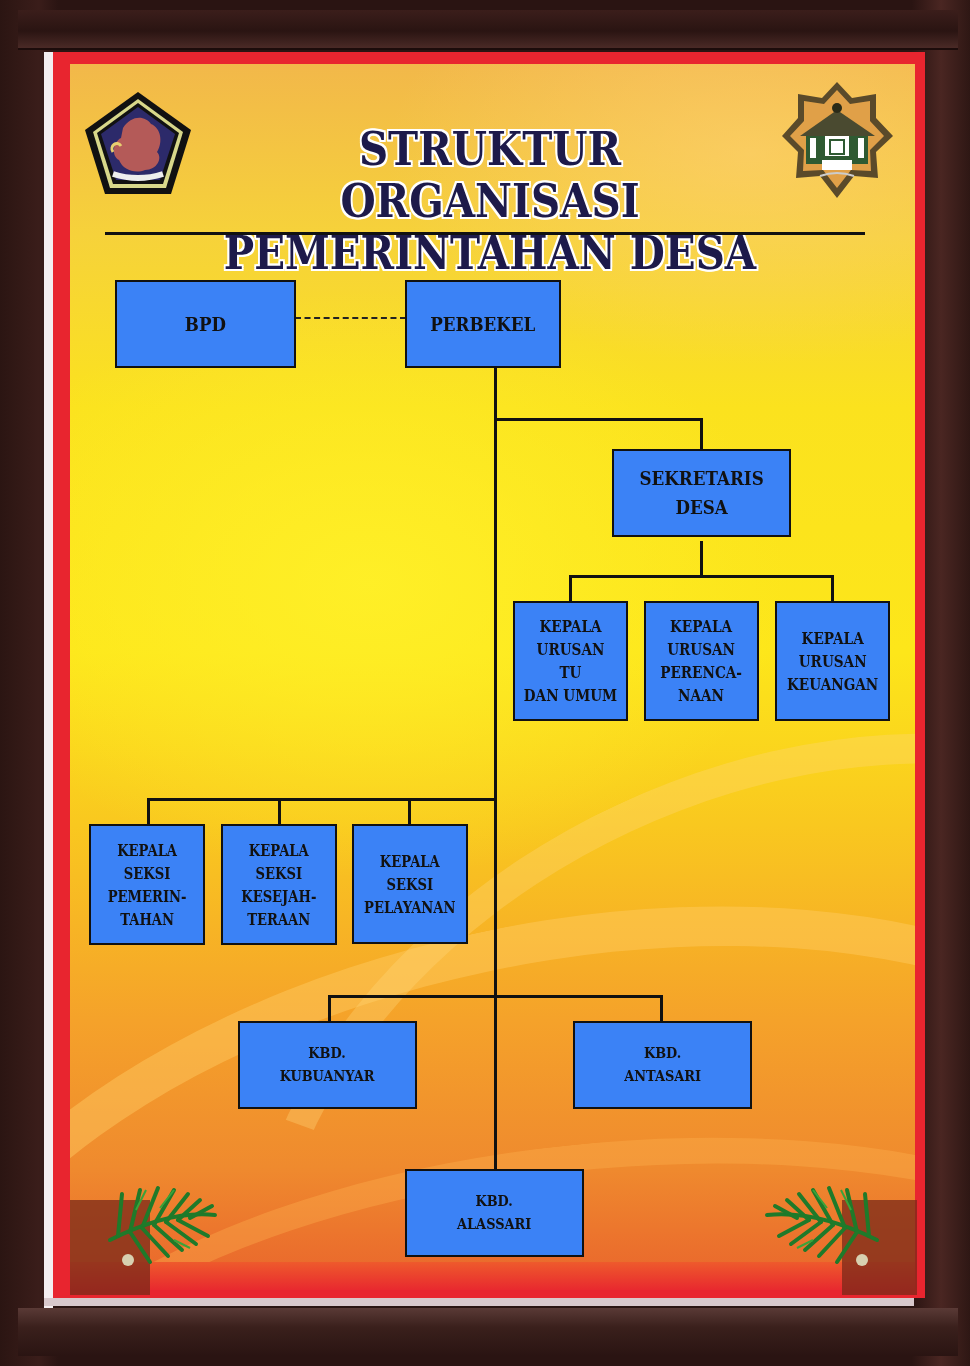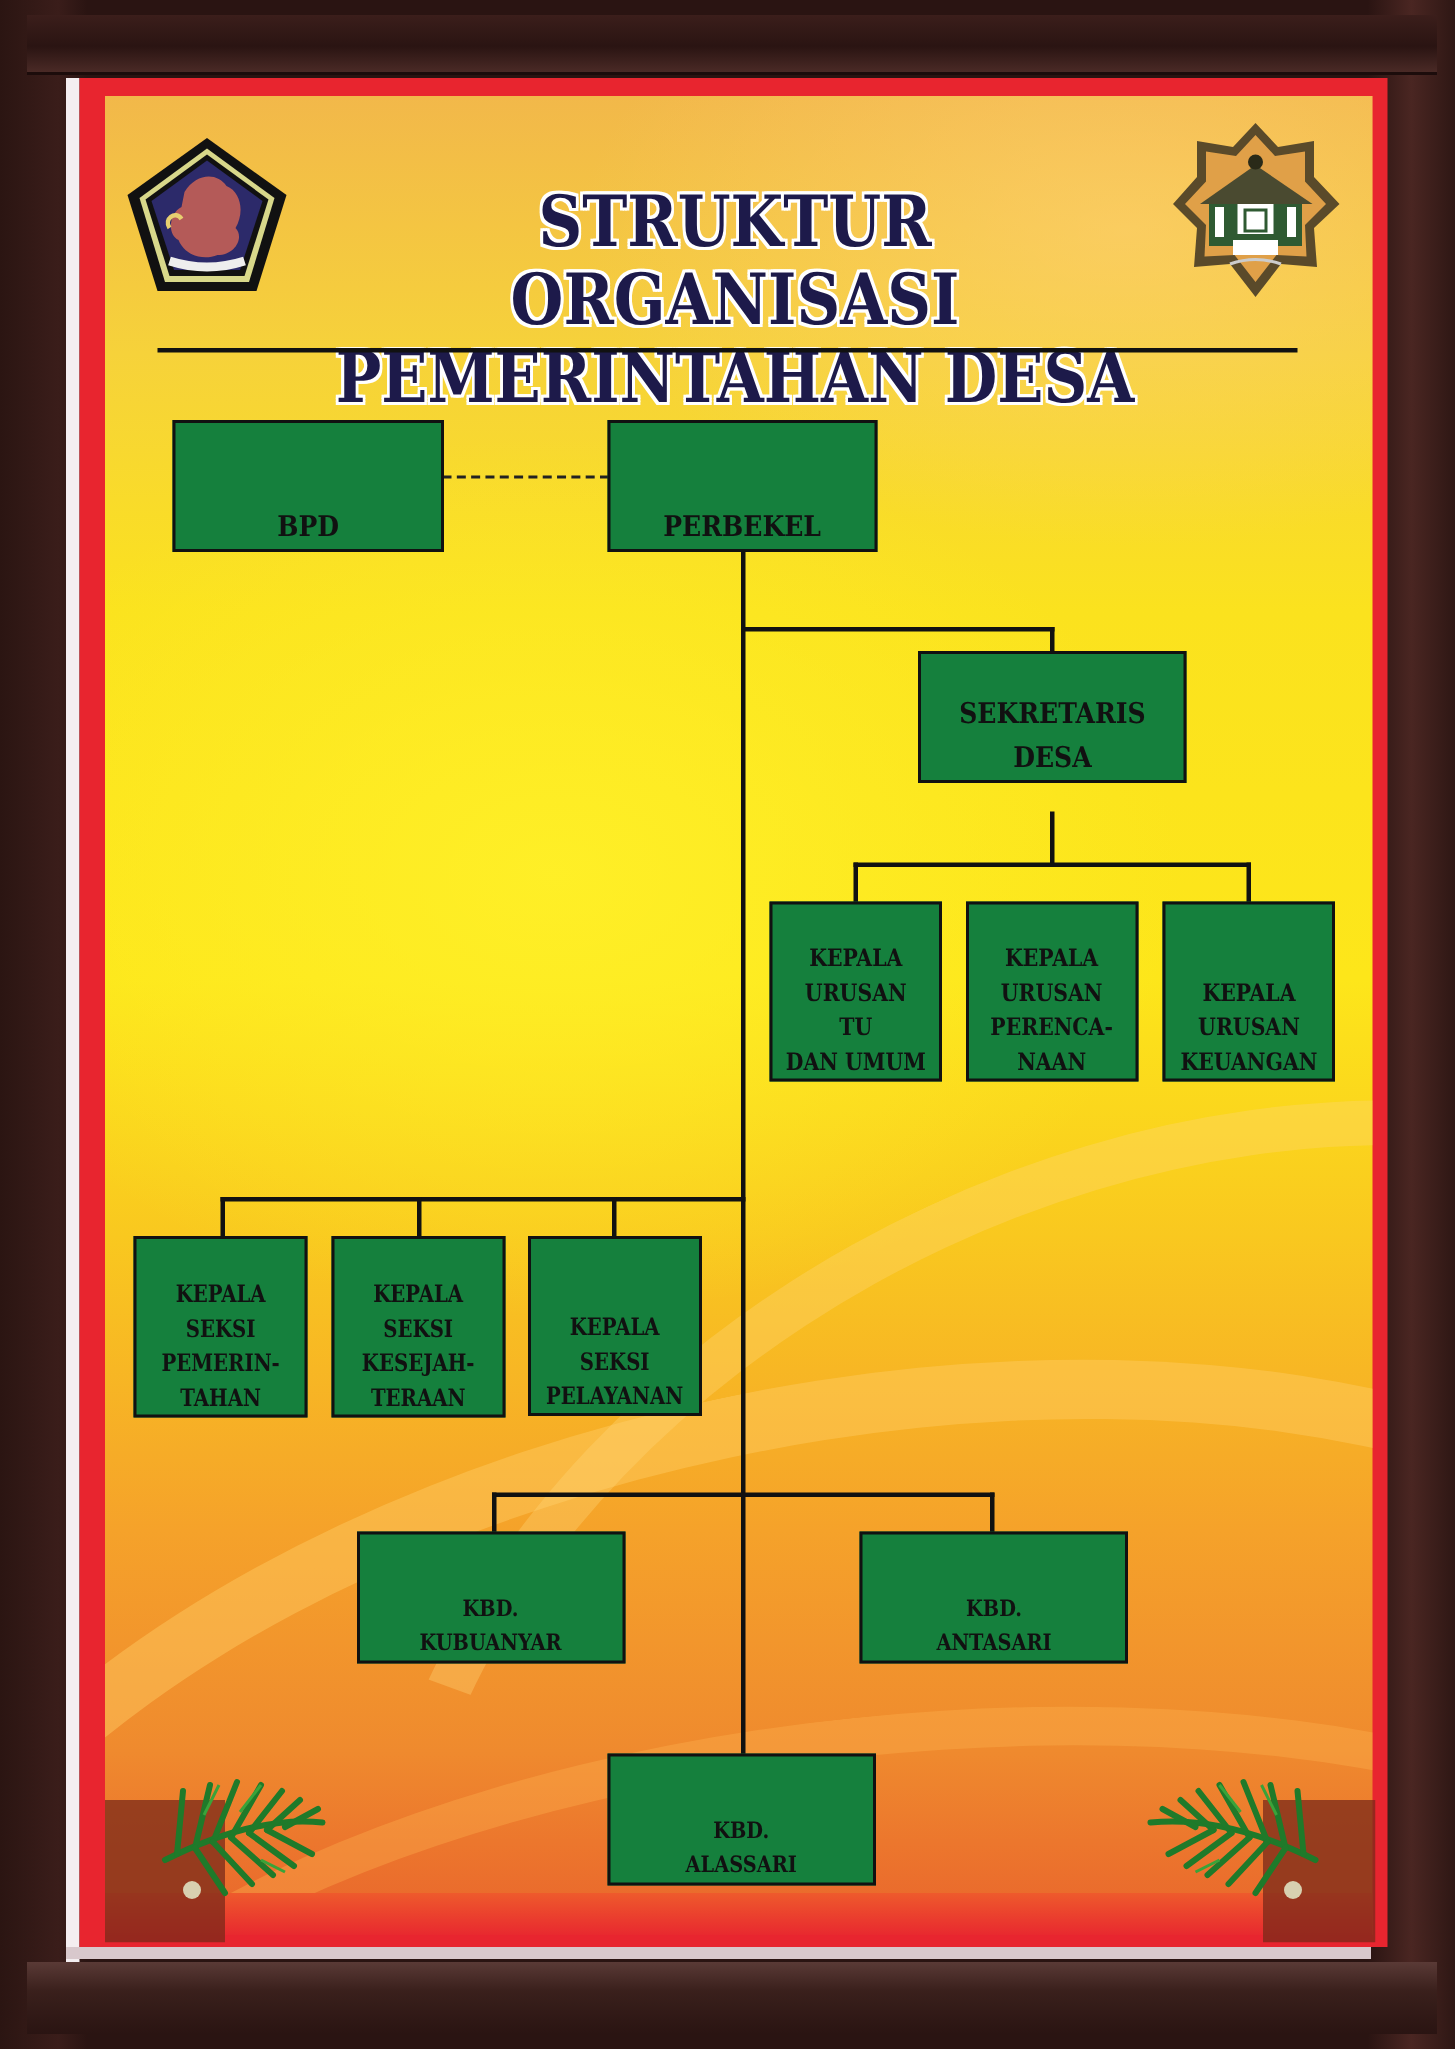--- a/index.html
+++ b/index.html
@@ -68,22 +68,22 @@
     .title-rule {
       position: absolute; left: 105px; top: 232px; width: 760px; height: 3px; background: #111;
     }
 
     
     .emblem-left { position: absolute; left: 83px; top: 90px; width: 110px; height: 108px; }
     .emblem-right { position: absolute; left: 780px; top: 80px; width: 115px; height: 122px; }
 
     
     .box {
-      position: absolute; background: #15803d; border: 2px solid #111;
-      box-sizing: border-box; display: flex; align-items: flex-end; justify-content: center;
+      position: absolute; background: #3b82f6; border: 2px solid #111;
+      box-sizing: border-box; display: flex; align-items: center; justify-content: center;
       text-align: center; color: #111; font-weight: bold;
       font-family: "DejaVu Serif", "Liberation Serif", serif;
     }
     .box span { display: block; white-space: pre-line; }
     .box.lg span { font-size: 19px; line-height: 29px; transform: scaleX(0.88); }
     .box.md span { font-size: 16px; line-height: 23px; transform: scaleX(0.85); }
     .box.sm span { font-size: 16px; line-height: 23px; transform: scaleX(0.82); }
     .box.kbd span { font-size: 15px; line-height: 23px; transform: scaleX(0.86); }
 
     .line { position: absolute; background: #111; }
@@ -158,24 +158,24 @@
 <div class="line" style="left:278px; top:798px; width:3px; height:27px;"></div>
 <div class="line" style="left:408px; top:798px; width:3px; height:27px;"></div>
 
 <div class="line" style="left:328px; top:995px; width:335px; height:3px;"></div>
 <div class="line" style="left:328px; top:995px; width:3px; height:27px;"></div>
 <div class="line" style="left:660px; top:995px; width:3px; height:27px;"></div>
 
 <div class="box lg" style="left:115px; top:280px; width:181px; height:88px;">
   <span>BPD</span>
 </div>
-<div class="box lg" style="left:405px; top:280px; width:180px; height:88px;">
+<div class="box lg" style="left:405px; top:280px; width:156px; height:88px;">
   <span>PERBEKEL</span>
 </div>
-<div class="box lg" style="left:612px; top:434px; width:179px; height:88px;">
+<div class="box lg" style="left:612px; top:449px; width:179px; height:88px;">
   <span>SEKRETARIS
 DESA</span>
 </div>
 
 <div class="box md" style="left:513px; top:601px; width:115px; height:120px;">
   <span>KEPALA
 URUSAN TU
 DAN UMUM</span>
 </div>
 <div class="box md" style="left:644px; top:601px; width:115px; height:120px;">

